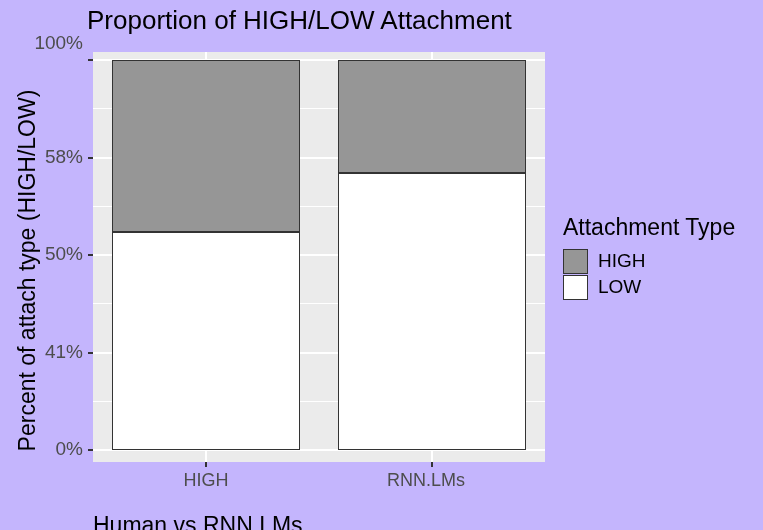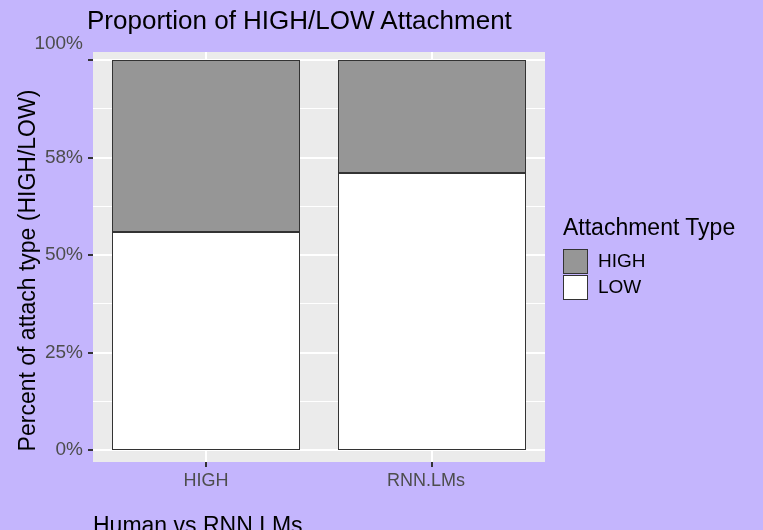--- a/index.html
+++ b/index.html
@@ -190,21 +190,21 @@
       <div class="bar-group" style="left: 245.21px; top: 8px; width: 187.58px; height: 390px;">
         <div class="bar-seg high" style="top: 0px; height: 113.1px;"></div>
         <div class="bar-seg low" style="top: 113.1px; height: 276.9px;"></div>
       </div>
     </div>
 
   <div id="y-axis">
       <div class="y-tick-mark" style="left: 88px; top: 449px;"></div>
       <div class="y-tick-label" style="right: 680px; top: 438px;">0%</div>
       <div class="y-tick-mark" style="left: 88px; top: 351.5px;"></div>
-      <div class="y-tick-label" style="right: 680px; top: 340.5px;">25%</div>
+      <div class="y-tick-label" style="right: 680px; top: 340.5px;">41%</div>
       <div class="y-tick-mark" style="left: 88px; top: 254px;"></div>
       <div class="y-tick-label" style="right: 680px; top: 243px;">50%</div>
       <div class="y-tick-mark" style="left: 88px; top: 156.5px;"></div>
       <div class="y-tick-label" style="right: 680px; top: 145.5px;">58%</div>
       <div class="y-tick-mark" style="left: 88px; top: 59px;"></div>
       <div class="y-tick-label" style="right: 680px; top: 32px;">100%</div>
     </div>
 
   <div id="x-axis">
       <div class="x-tick-mark" style="left: 205px; top: 462px;"></div>

